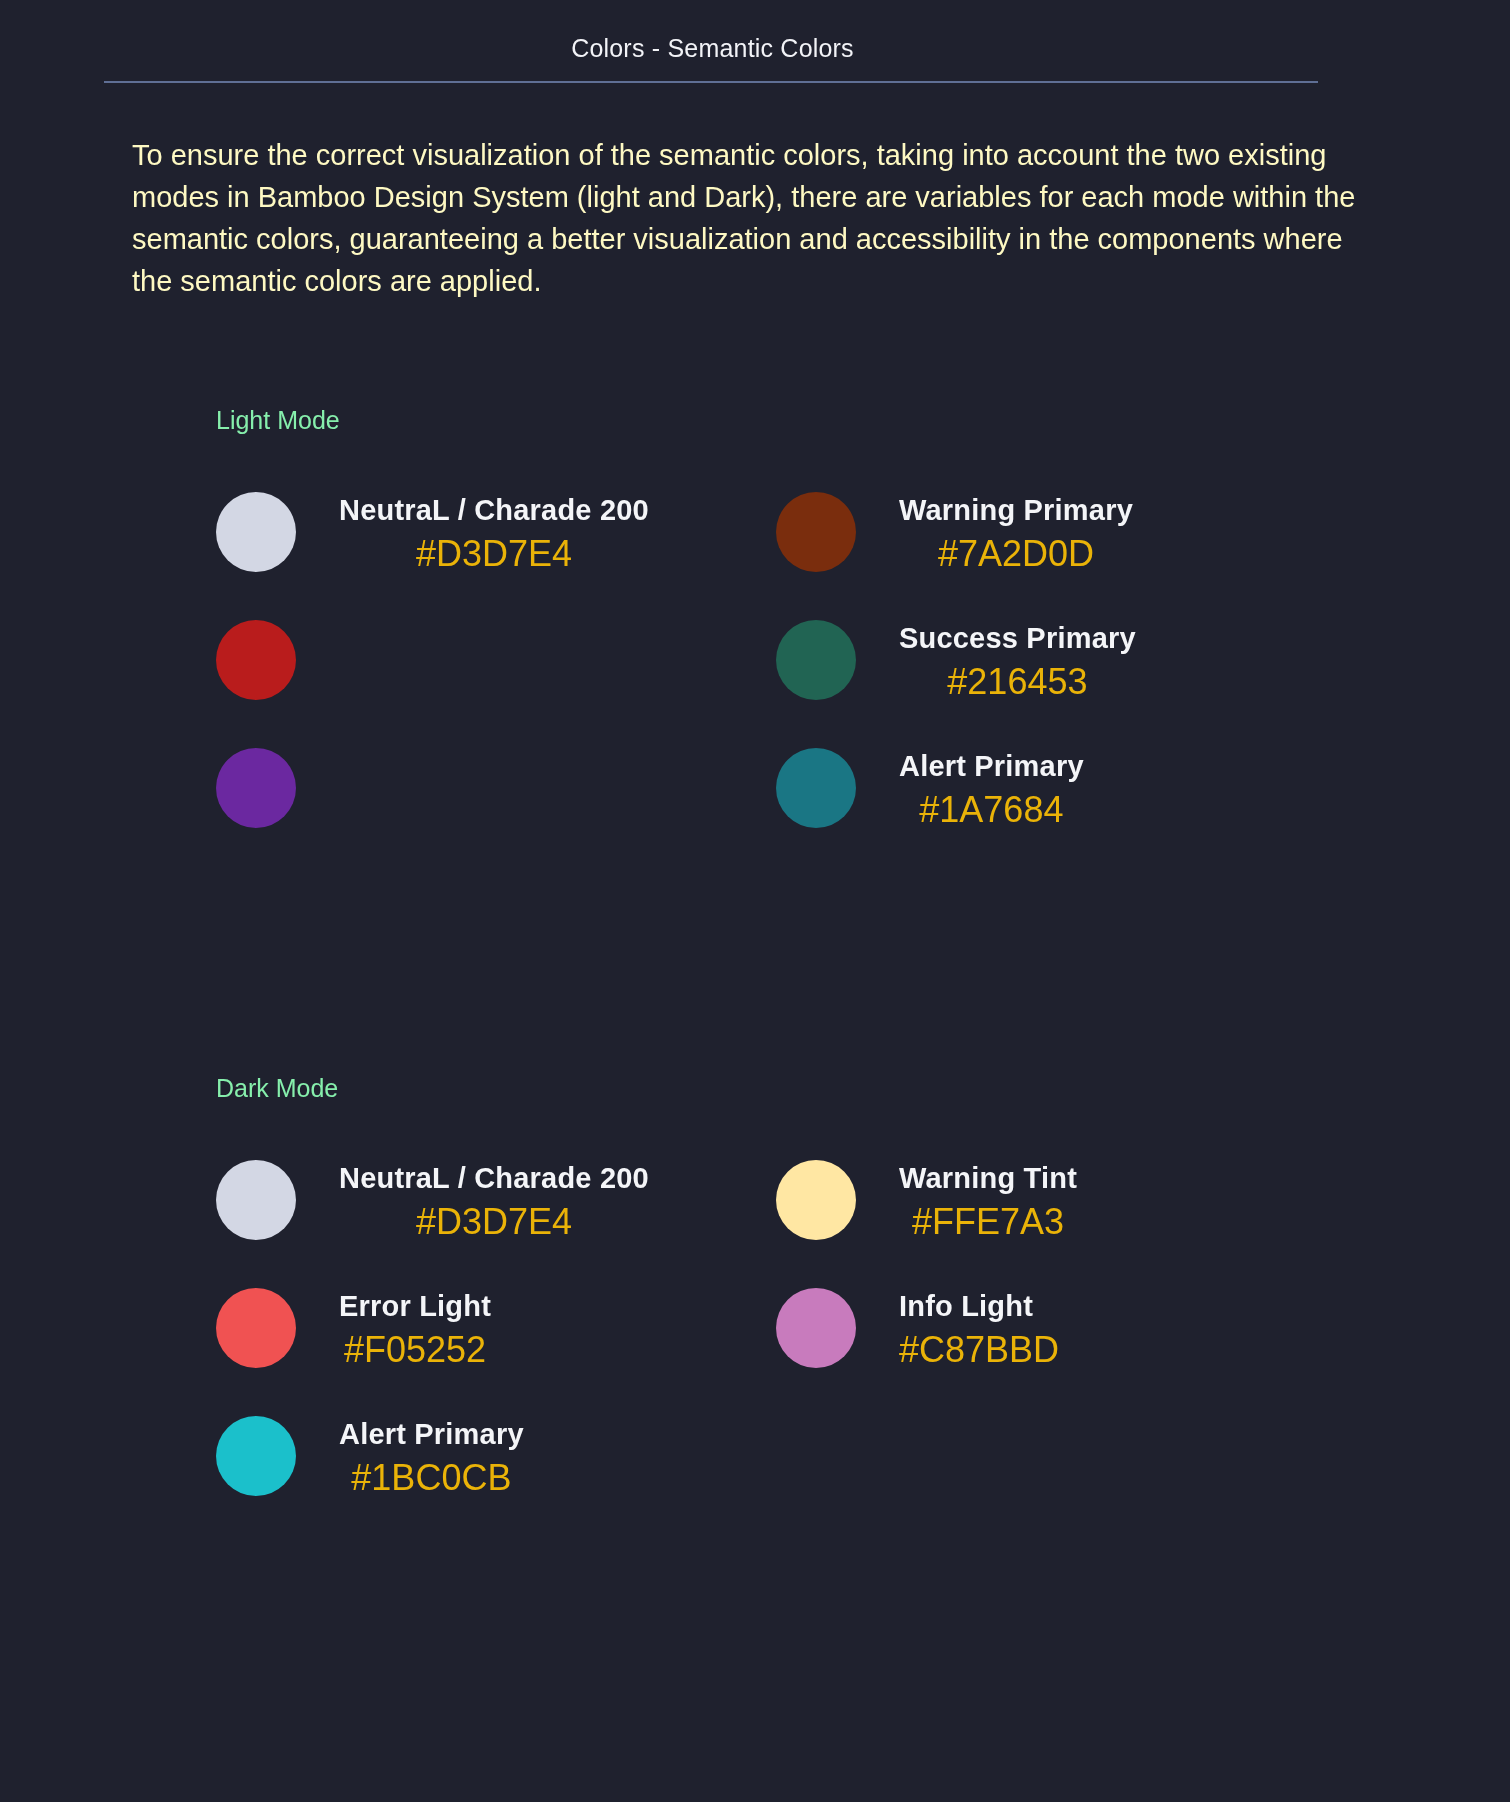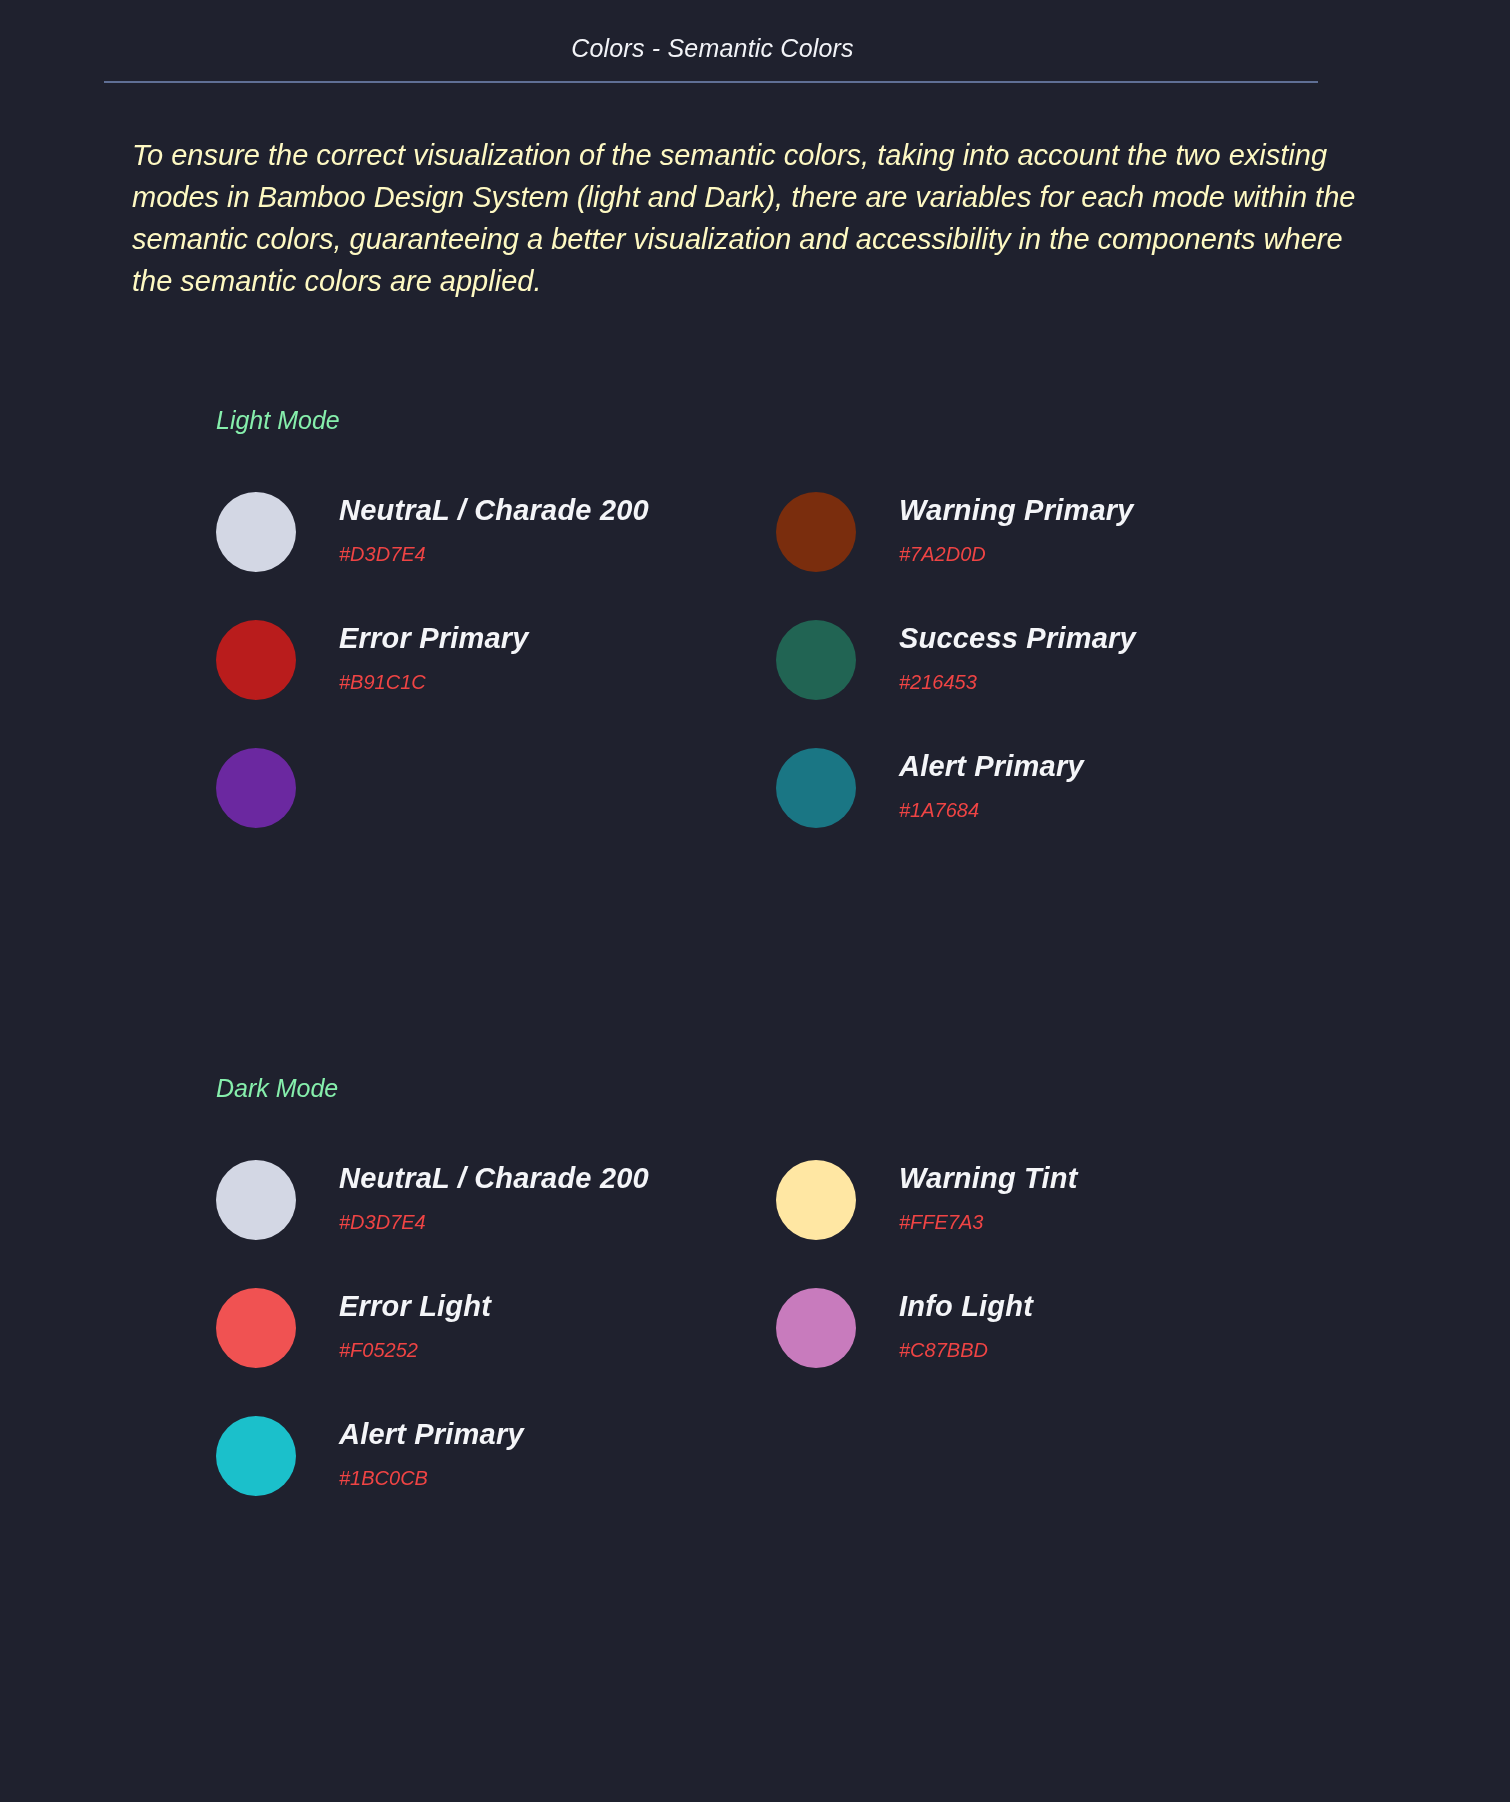--- a/index.html
+++ b/index.html
@@ -3,21 +3,21 @@
   <meta charset="utf-8">
   <style>
     * { box-sizing: border-box; margin: 0; padding: 0; }
     html, body {
       width: 1510px; height: 1802px;
       background: #1f212e;
       color: #f2f3f7;
       font-family: "Liberation Sans", "DejaVu Sans", sans-serif;
       overflow: hidden;
     }
-    .page { position: relative; width: 1510px; height: 1424px; font-style: italic; }
+    .page { position: relative; width: 1510px; height: 1424px; }
     .title {
       position: absolute; top: 34px; left: 0; width: 1425px;
       text-align: center; font-size: 25px; color: #f2f3f7;
       letter-spacing: 0.2px;
     }
     .divider {
       position: absolute; top: 81px; left: 104px; width: 1214px; height: 2px;
       background: #5f6f95;
     }
     .intro {
@@ -35,21 +35,21 @@
     .swatch-item { display: flex; align-items: center; }
     .swatch {
       width: 80px; height: 80px; border-radius: 50%; flex: 0 0 80px;
     }
     .swatch-text { margin-left: 43px; }
     .swatch-name {
       font-weight: bold; font-size: 29px; line-height: 40px; color: #f4f5f8;
       letter-spacing: 0.2px;
     }
     .swatch-hex {
-      font-size: 20px; line-height: 40px; color: #ef4444; margin-top: 4px;
+      font-size: 36px; line-height: 40px; color: #eab308; margin-top: 4px; text-align: center;
     }
   </style>
 </head>
 <body>
 
 <div class="page">
   <div class="title">Colors - Semantic Colors</div>
   <div class="divider"></div>
   <p class="intro">To ensure the correct visualization of the semantic colors, taking into account the two existing modes in Bamboo Design System (light and Dark), there are variables for each mode within the semantic colors, guaranteeing a better visualization and accessibility in the components where the semantic colors are applied.</p>
 
@@ -66,24 +66,20 @@
     <div class="swatch-item">
       <div class="swatch" style="background: rgb(122, 45, 13);"></div>
       <div class="swatch-text">
         <div class="swatch-name">Warning Primary</div>
         <div class="swatch-hex">#7A2D0D</div>
       </div>
     </div>
 
     <div class="swatch-item">
       <div class="swatch" style="background: rgb(185, 28, 28);"></div>
-      <div class="swatch-text">
-        <div class="swatch-name">Error Primary</div>
-        <div class="swatch-hex">#B91C1C</div>
-      </div>
     </div>
     <div class="swatch-item">
       <div class="swatch" style="background: rgb(33, 100, 83);"></div>
       <div class="swatch-text">
         <div class="swatch-name">Success Primary</div>
         <div class="swatch-hex">#216453</div>
       </div>
     </div>
 
     <div class="swatch-item">

